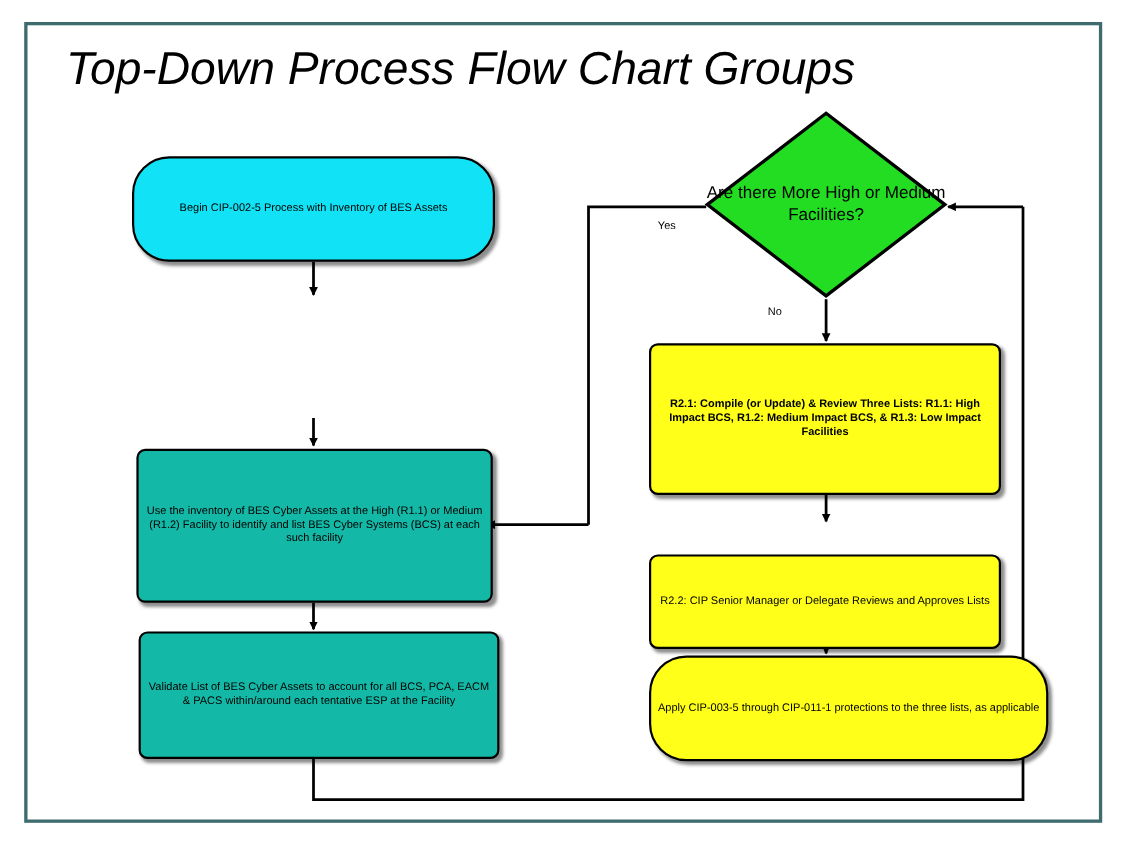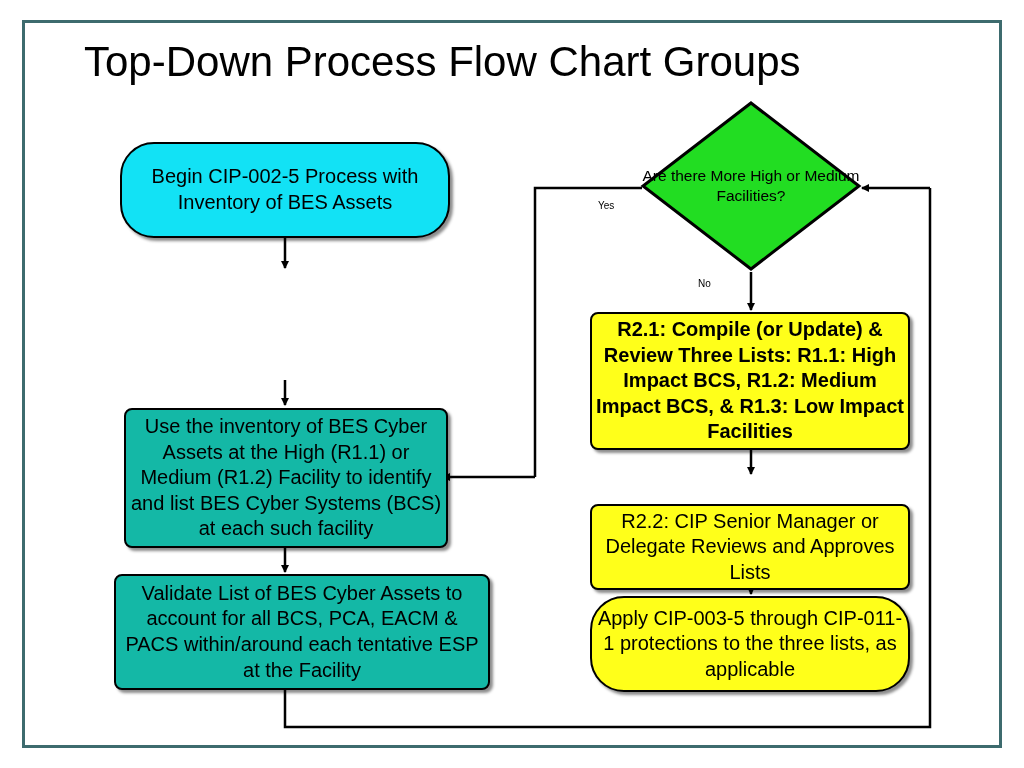--- a/index.html
+++ b/index.html
@@ -29,35 +29,35 @@
     border: 3px solid #3d6b6e;
     box-sizing: border-box;
     pointer-events: none;
   }
   #title {
     position: absolute;
     left: 60px;
     top: 38px;
     width: 900px;
     font-size: 42px;
+    font-style: italic;
     color: #000000;
     white-space: nowrap;
     letter-spacing: 0px;
-    margin-left: 24px;
   }
   .node {
     position: absolute;
     box-sizing: border-box;
     border: 2px solid #000000;
     display: flex;
     align-items: center;
     justify-content: center;
     text-align: center;
     color: #000000;
-    font-size: 20px;
+    font-size: 10px;
     line-height: 1.28;
     padding: 4px 4px;
     box-shadow: 3px 3px 3px rgba(0,0,0,0.45);
   }
   .cyan { background: #12e2f5; }
   .green { background: #14b8a6; }
   .yellow { background: #ffff1a; }
   .rounded-term { border-radius: 34px; }
   .rect { border-radius: 8px; }
 
@@ -130,31 +130,31 @@
     <line x1="751" y1="450" x2="751" y2="474" stroke="#000" stroke-width="2.5" marker-end="url(#arrow)"></line>
 
     <line x1="751" y1="562" x2="751" y2="594" stroke="#000" stroke-width="2.5" marker-end="url(#arrow)"></line>
   </svg>
 
   <div class="node cyan rounded-term" style="left:120px; top:142px; width:330px; height:96px;">Begin CIP-002-5 Process with Inventory of BES Assets</div>
 
 
   <div class="node green rect" style="left:124px; top:408px; width:324px; height:140px;">Use the inventory of BES Cyber Assets at the High (R1.1) or Medium (R1.2) Facility to identify and list BES Cyber Systems (BCS) at each such facility</div>
 
-  <div class="node green rect" style="left:114px; top:574px; width:376px; height:116px;">Validate List of BES Cyber Assets to account for all BCS, PCA, EACM &amp; PACS within/around each tentative ESP at the Facility</div>
+  <div class="node green rect" style="left:126px; top:574px; width:328px; height:116px;">Validate List of BES Cyber Assets to account for all BCS, PCA, EACM &amp; PACS within/around each tentative ESP at the Facility</div>
 
   <div class="diamond-wrap" style="left:640px; top:100px; width:222px; height:172px;">
     <svg class="diamond-shape" viewBox="0 0 222 172">
       <polygon points="111,3 219,86 111,169 3,86" fill="#22dd22" stroke="#000000" stroke-width="3"></polygon>
     </svg>
     <div class="diamond-label">Are there More High or Medium Facilities?</div>
   </div>
 
   <div class="edge-label" style="left:598px; top:200px;">Yes</div>
   <div class="edge-label" style="left:698px; top:278px;">No</div>
 
   <div class="node yellow rect" style="left:590px; top:312px; width:320px; height:138px;font-weight:bold;">R2.1: Compile (or Update) &amp; Review Three Lists: R1.1: High Impact BCS, R1.2: Medium Impact BCS, &amp; R1.3: Low Impact Facilities</div>
 
   <div class="node yellow rect" style="left:590px; top:504px; width:320px; height:86px;">R2.2:  CIP Senior Manager or Delegate Reviews and Approves Lists</div>
 
-  <div class="node yellow rounded-term" style="left:590px; top:596px; width:320px; height:96px;">Apply CIP-003-5 through CIP-011-1 protections to the three lists, as applicable</div>
+  <div class="node yellow rounded-term" style="left:590px; top:596px; width:363px; height:96px;">Apply CIP-003-5 through CIP-011-1 protections to the three lists, as applicable</div>
 
 </div>
 
 </body></html>

